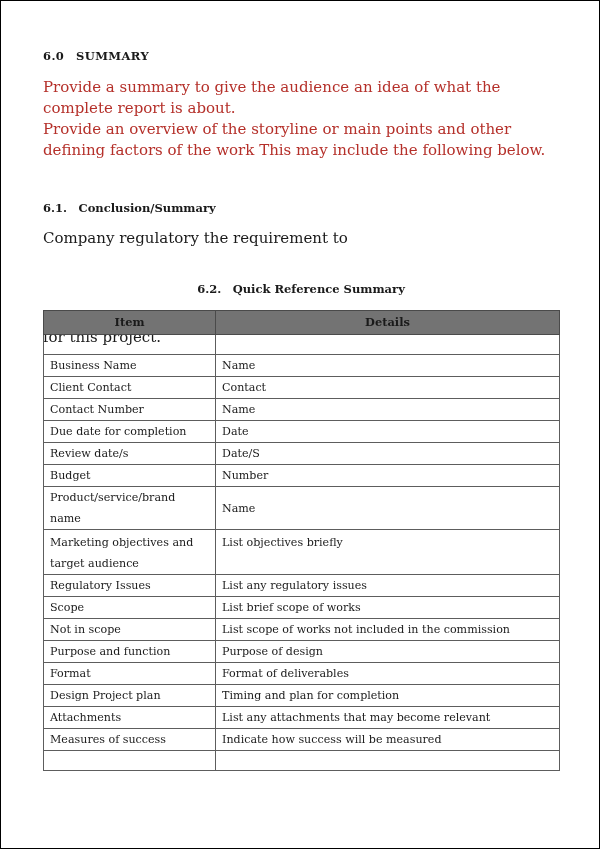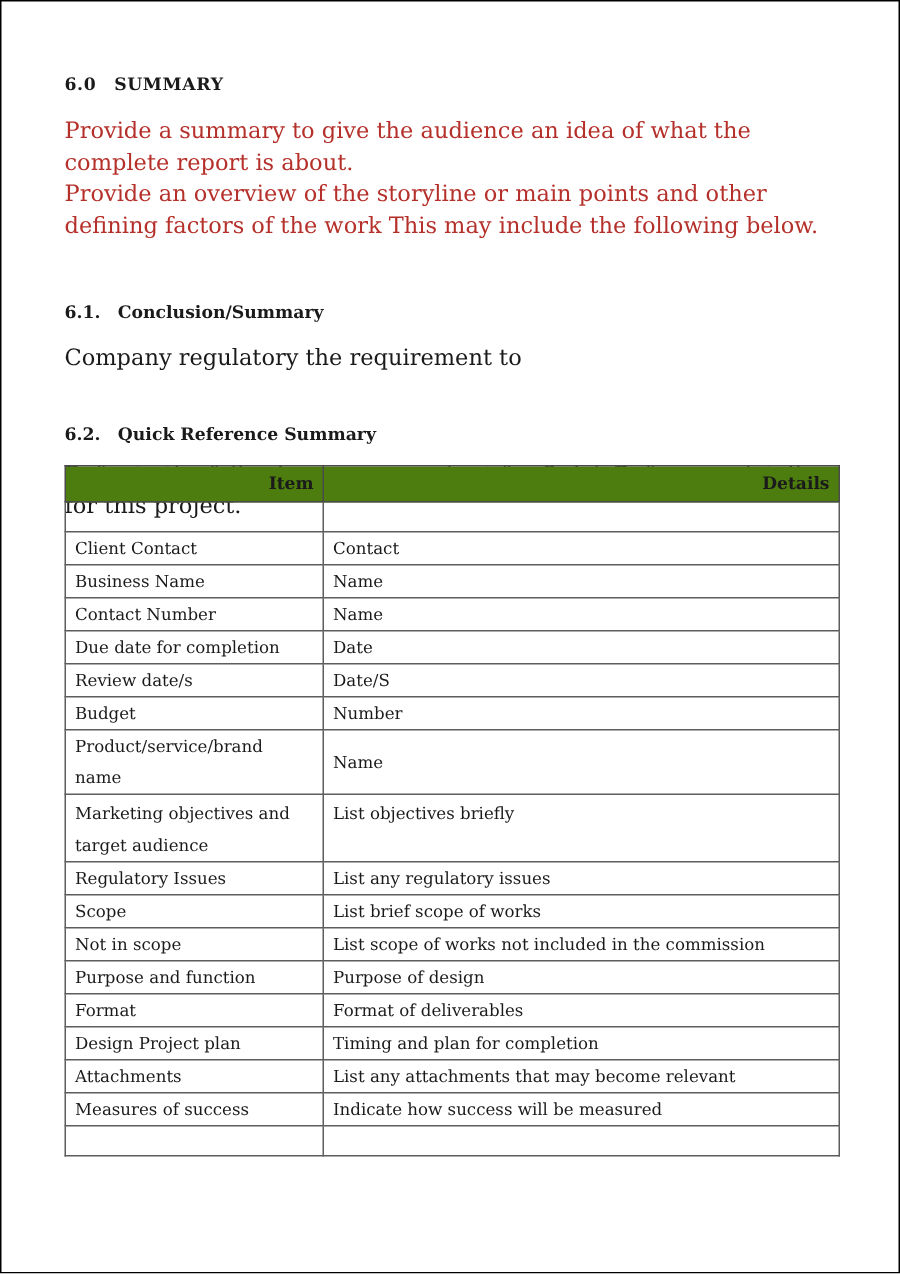--- a/index.html
+++ b/index.html
@@ -55,20 +55,21 @@
     width: 520px;
   }
   .sub1 {
     margin-top: 40px;
   }
   .sub1-body {
     margin-top: 13px;
   }
   .sub2 {
     margin-top: 33px;
+    text-align: center;
   }
   .sub2-body {
     margin-top: 10px;
   }
 
   
   .table-wrap {
     position: absolute;
     left: 42px;
     top: 309px;
@@ -85,23 +86,23 @@
   table.summary th,
   table.summary td {
     border: 1px solid #5d5d5d;
     padding: 0 6px;
     vertical-align: middle;
     font-size: 11.1px;
     color: #1a1a1a;
     line-height: 21px;
   }
   table.summary thead th {
-    background: #4d7c0f;
+    background: #737373;
     border: 1px solid #4a4a4a;
-    text-align: right;
+    text-align: center;
     font-weight: bold;
     font-size: 11.4px;
     height: 20px;
     padding: 1px 6px;
   }
   table.summary tbody td {
     height: 20px;
   }
   table.summary tbody tr.spacer td {
     height: 19px;
@@ -159,26 +160,26 @@
           <th>Details</th>
         </tr>
       </thead>
       <tbody>
         <tr class="spacer">
           <td class="item"></td>
           <td class="details"></td>
         </tr>
 
         <tr>
+          <td class="item">Business Name</td>
+          <td class="details">Name</td>
+        </tr>
+        <tr>
           <td class="item">Client Contact</td>
           <td class="details">Contact</td>
-        </tr>
-        <tr>
-          <td class="item">Business Name</td>
-          <td class="details">Name</td>
         </tr>
         <tr>
           <td class="item">Contact Number</td>
           <td class="details">Name</td>
         </tr>
         <tr>
           <td class="item">Due date for completion</td>
           <td class="details">Date</td>
         </tr>
         <tr>

